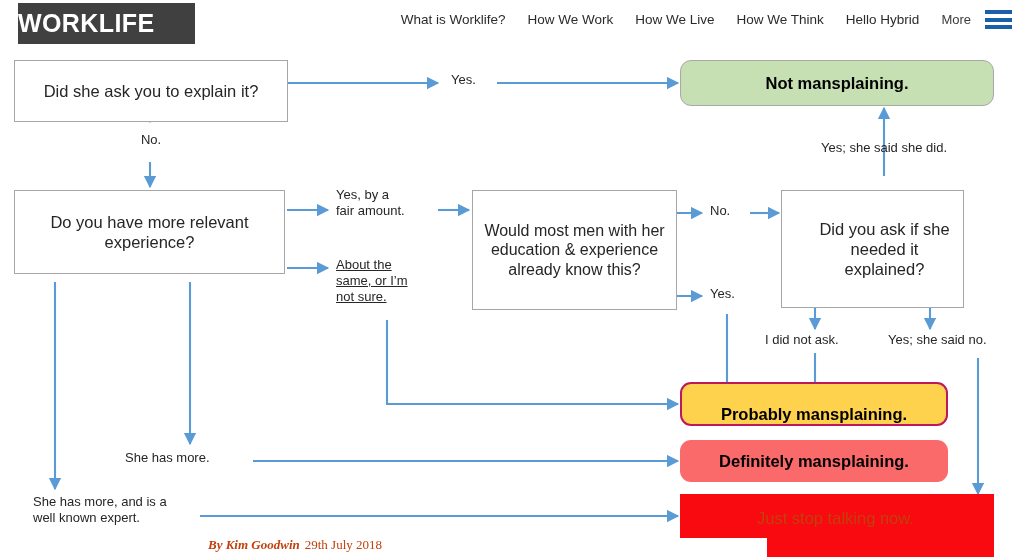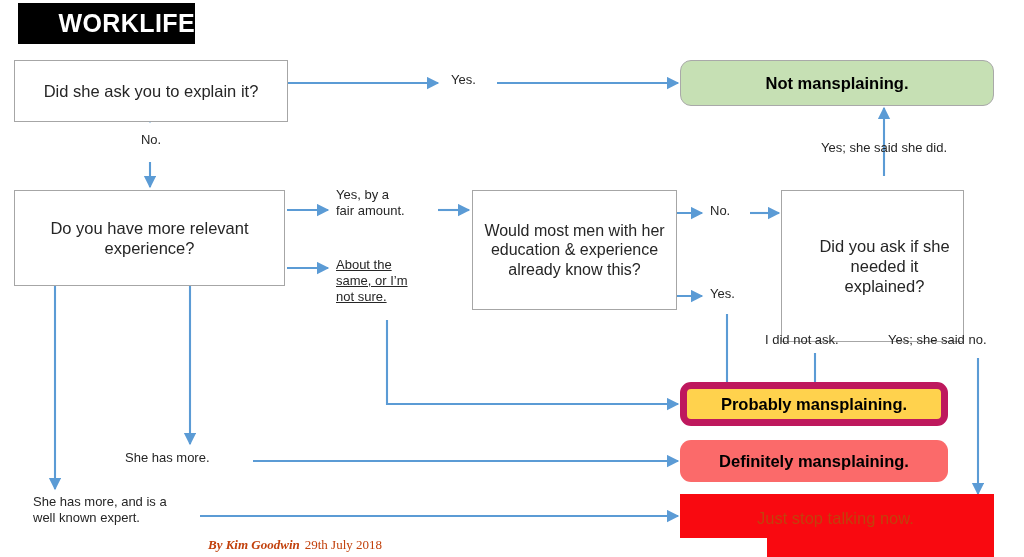--- a/index.html
+++ b/index.html
@@ -17,22 +17,22 @@
 
   
   #site-header {
     position: absolute; left: 0; top: 0;
     width: 1024px; height: 46px;
     background: #ffffff;
   }
   #brand-logo {
     position: absolute; left: 18px; top: 3px;
     width: 177px; height: 41px;
-    background: #000000;
-    display: flex; align-items: center; justify-content: flex-end;
+    background: #404040;
+    display: flex; align-items: center; justify-content: flex-start;
   }
   #brand-logo .brand-text {
     color: #ffffff;
     font-size: 25px;
     font-weight: 700;
     letter-spacing: 0.4px;
     line-height: 1;
   }
   #main-nav {
     position: absolute; right: 12px; top: 10px;
@@ -92,21 +92,22 @@
     font-size: 16.5px;
     color: #000000;
     border-radius: 11px;
   }
   #node-not-mansplaining {
     background: #c6e0b4;
     border: 1px solid #a9a9a9;
   }
   #node-probably {
     background: #ffd24d;
-    border: 7px solid #be185d;
+    border: 2px solid #be185d;
+    align-items: flex-end;
   }
   #node-definitely {
     background: #fb6a6a;
     border: none;
   }
   .stop-shape {
     position: absolute;
     background: #f90910;
   }
   #node-stop-label {
@@ -144,20 +145,33 @@
 </style>
 </head>
 <body>
 
 <div id="site-header">
 
   <div id="brand-logo">
     <span class="brand-text">WORKLIFE</span>
   </div>
 
+  <nav id="main-nav">
+    <span class="nav-link">What is Worklife?</span>
+    <span class="nav-link">How We Work</span>
+    <span class="nav-link">How We Live</span>
+    <span class="nav-link">How We Think</span>
+    <span class="nav-link">Hello Hybrid</span>
+    <span class="nav-more">More</span>
+    <span id="hamburger-icon">
+      <span></span>
+      <span></span>
+      <span></span>
+    </span>
+  </nav>
 </div>
 
 <div id="flowchart">
 
   <svg id="wires" viewBox="0 0 1024 511" width="1024" height="511">
     <defs>
       <marker id="ah" markerWidth="7" markerHeight="7" refX="5.4" refY="3" orient="auto">
         <path d="M0,0 L6,3 L0,6 z" fill="#5b9bd5"></path>
       </marker>
     </defs>
@@ -206,29 +220,29 @@
       <path d="M253,415 L678,415"></path>
 
       <path d="M200,470 L678,470"></path>
     </g>
   </svg>
 
   <div class="node node-q" id="node-q1" style="left:14px; top:14px; width:274px; height:62px;">
     <span>Did she ask you to explain it?</span>
   </div>
 
-  <div class="node node-q" id="node-q2" style="left:14px; top:144px; width:271px; height:96px;">
+  <div class="node node-q" id="node-q2" style="left:14px; top:144px; width:271px; height:84px;">
     <span>Do you have more relevant experience?</span>
   </div>
 
   <div class="node node-q" id="node-q3" style="left:472px; top:144px; width:205px; height:120px; font-size:16px;">
     <span>Would most men with her education &amp; experience already know this?</span>
   </div>
 
-  <div class="node node-q" id="node-q4" style="left:781px; top:144px; width:183px; height:152px;padding-left:32px;">
+  <div class="node node-q" id="node-q4" style="left:781px; top:144px; width:183px; height:118px;padding-left:32px;">
     <span>Did you ask if she needed it explained?</span>
   </div>
 
   <div class="node node-result" id="node-not-mansplaining" style="left:680px; top:14px; width:314px; height:46px;">
     <span>Not mansplaining.</span>
   </div>
 
   <div class="node node-result" id="node-probably" style="left:680px; top:336px; width:268px; height:44px;">
     <span>Probably mansplaining.</span>
   </div>

